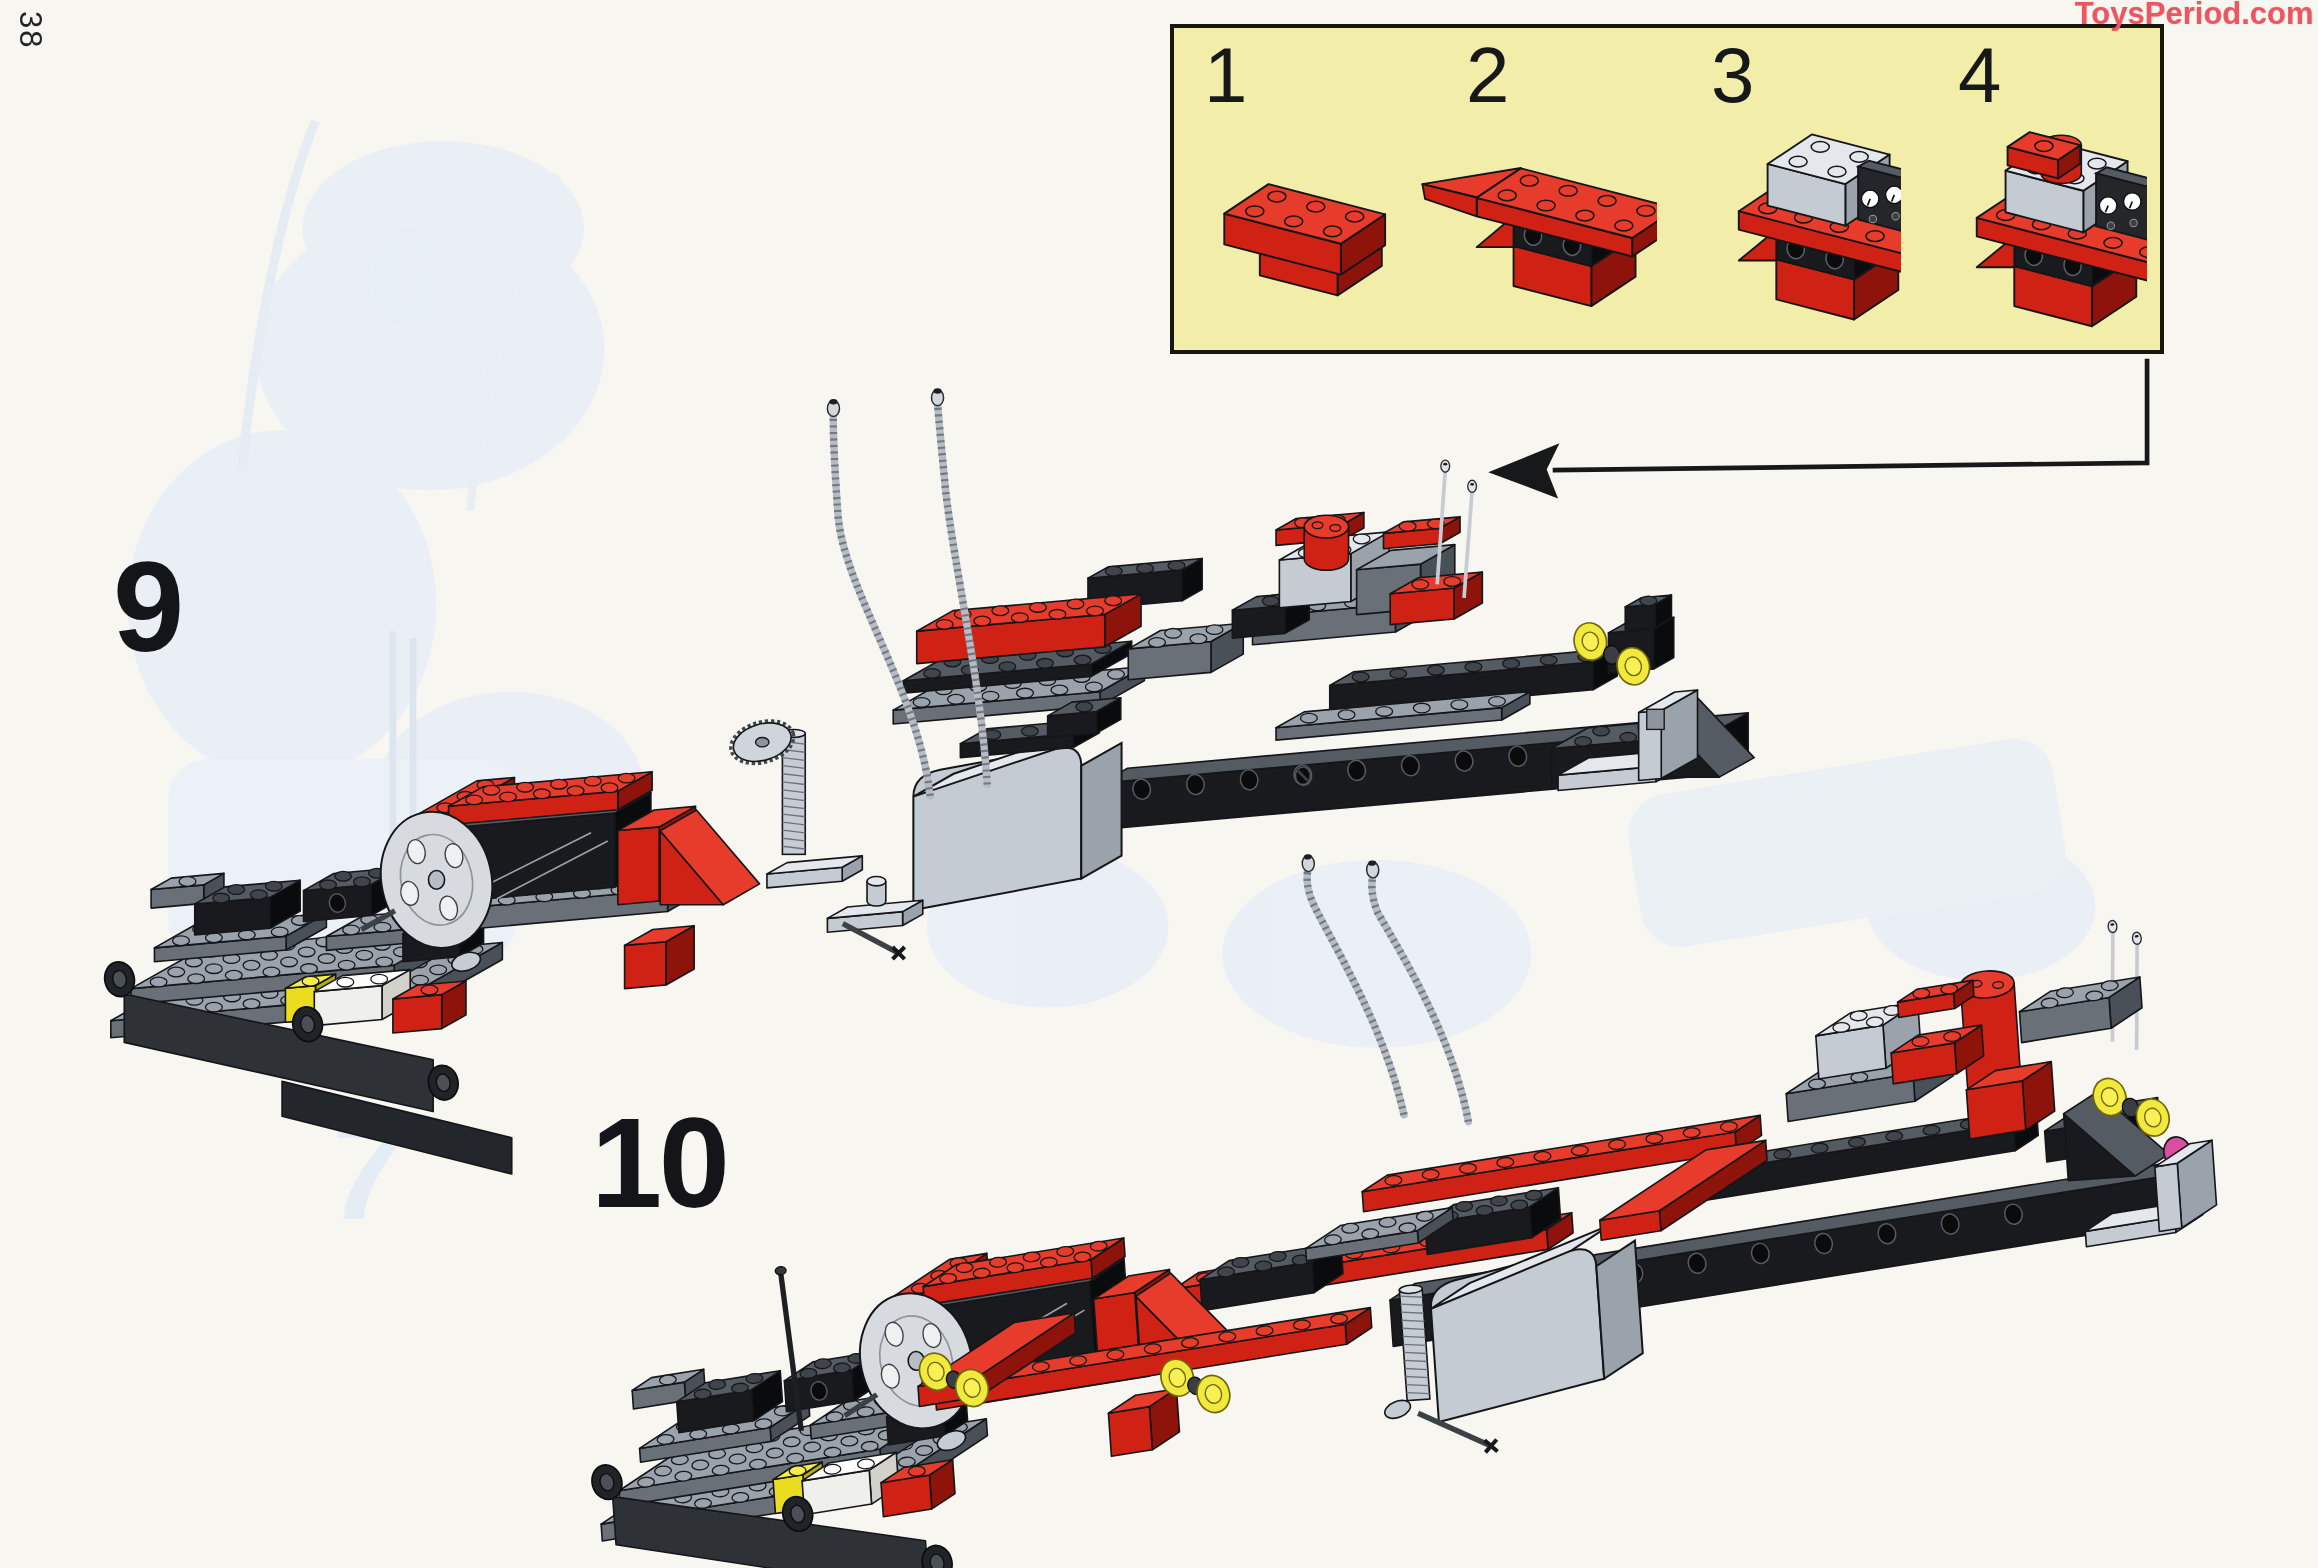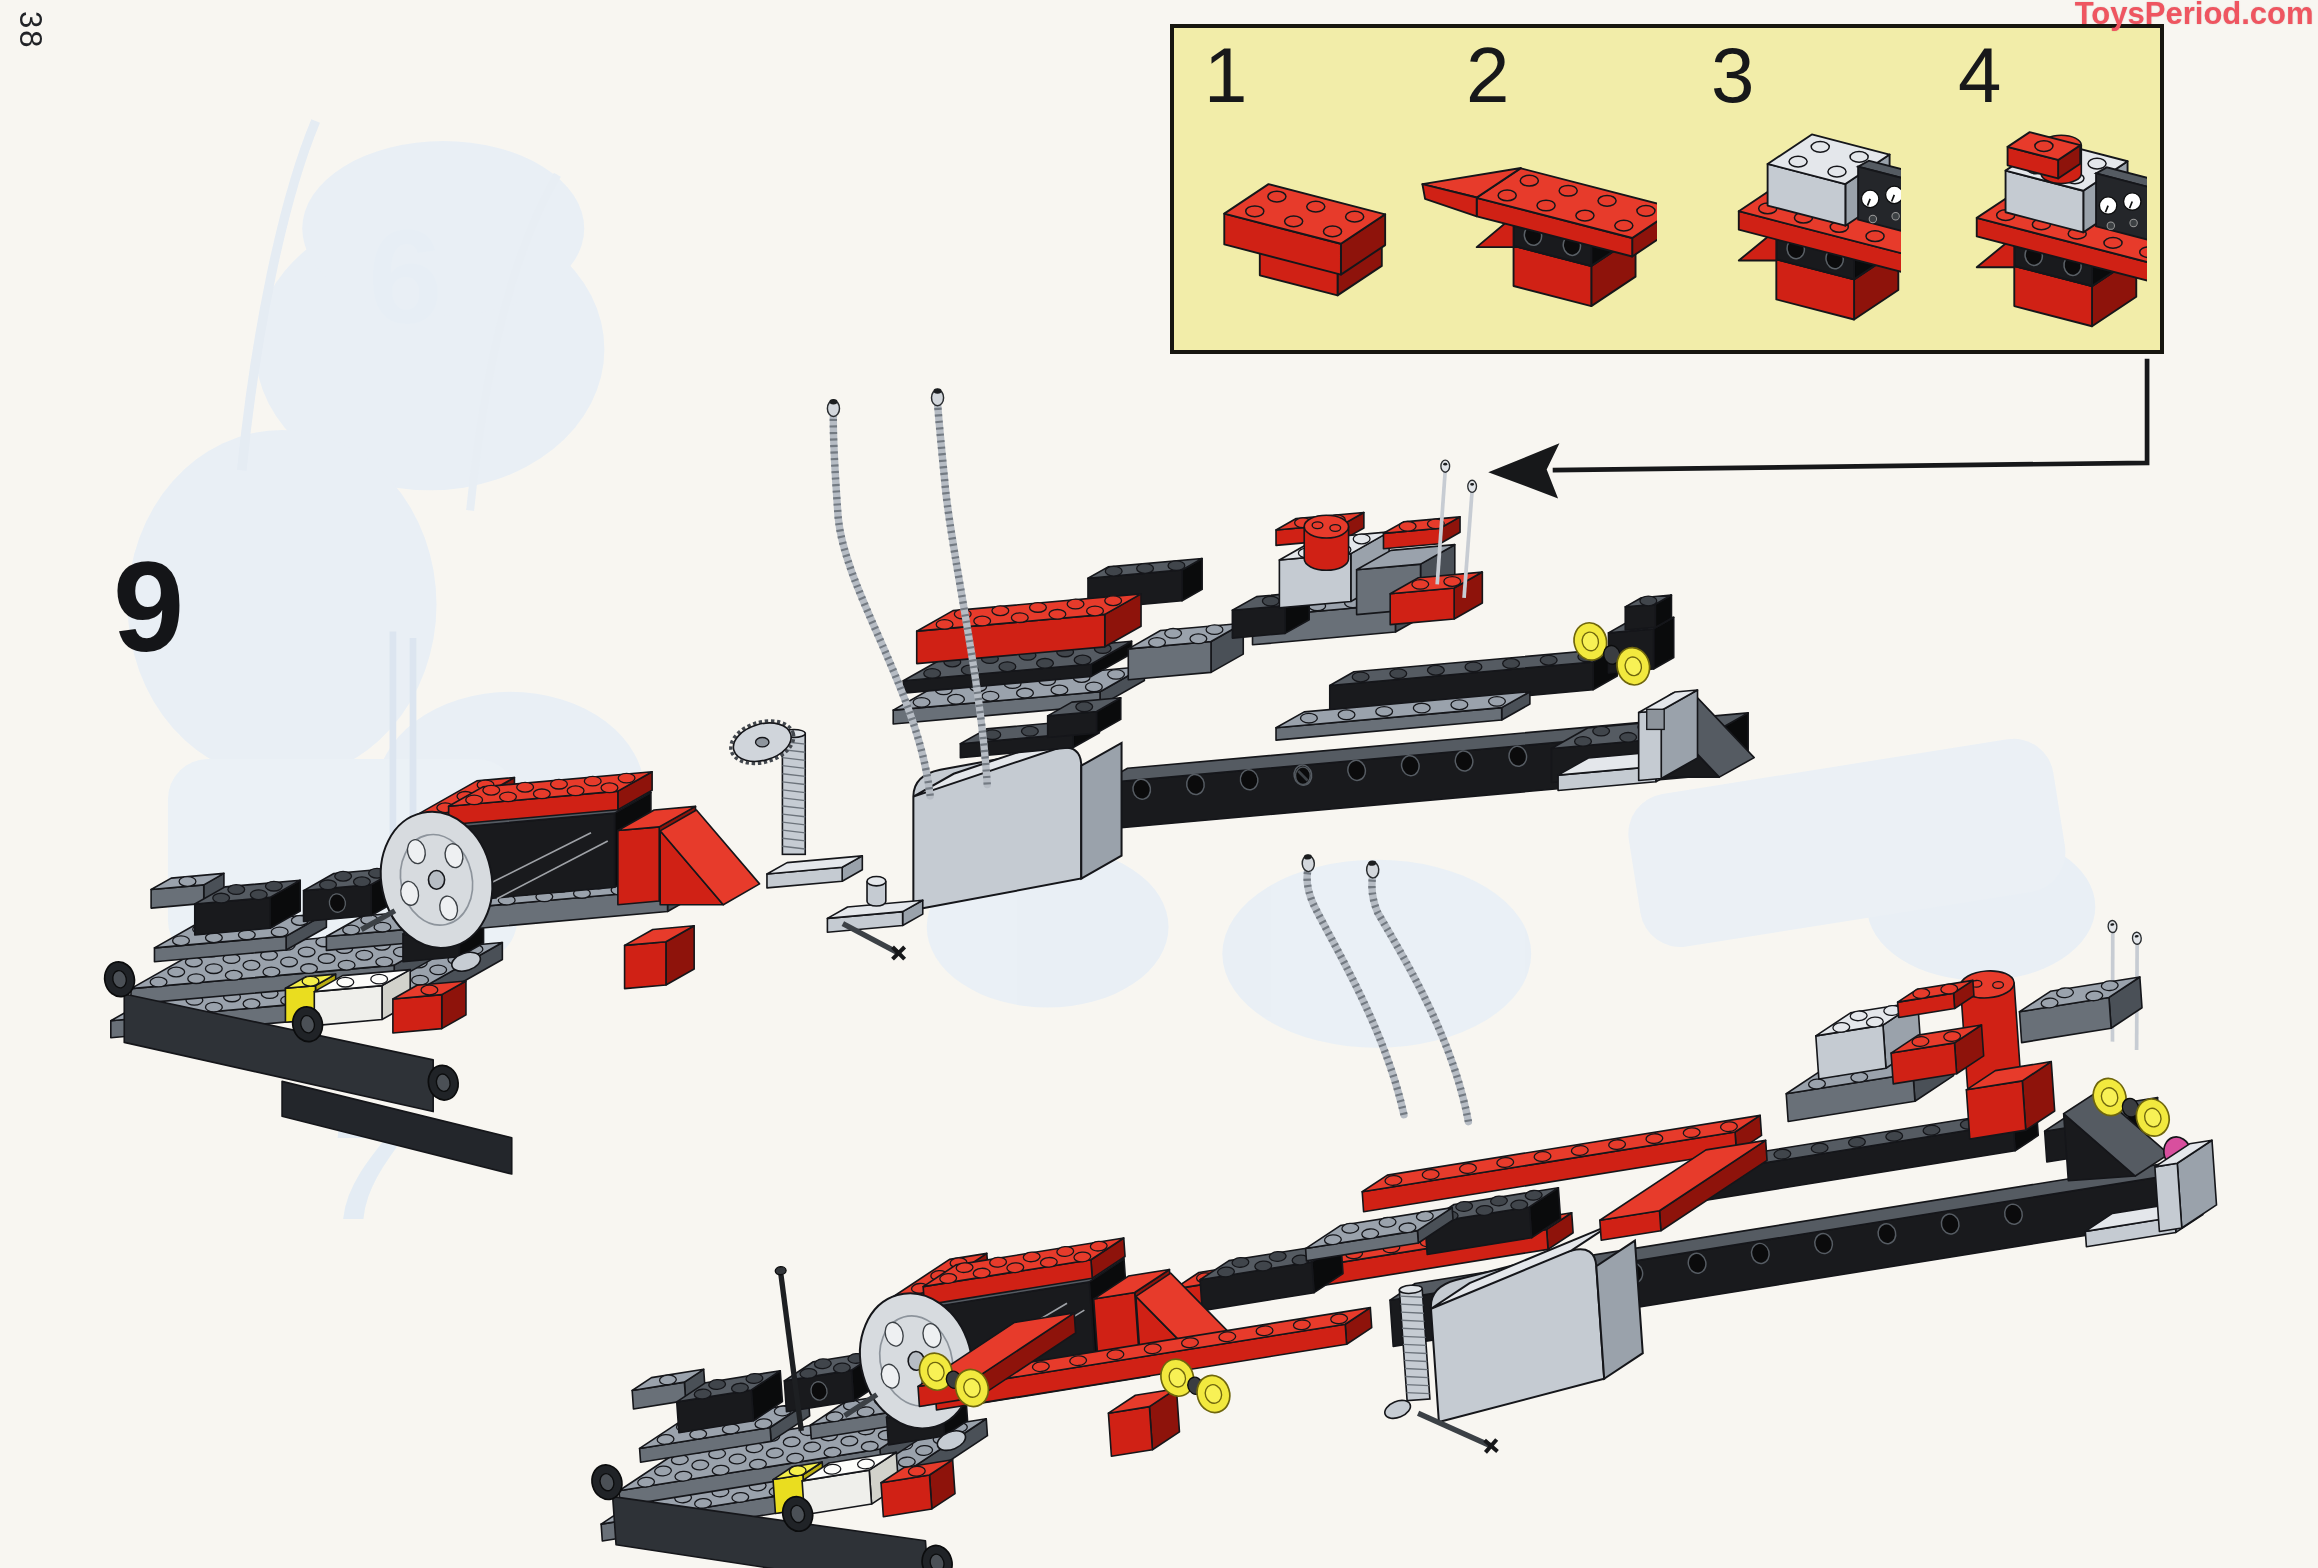--- a/index.html
+++ b/index.html
@@ -889,20 +889,21 @@
       <g>
         <polyline points="3197,534 3197,689 2312,700" fill="none" stroke="#17181a" stroke-width="7"></polyline>
         <polygon points="2216,703 2322,660 2303,699 2320,742" fill="#17181a"></polygon>
       </g>
     </svg>
 
   <div id="page-num">38</div>
   <div id="wm">ToysPeriod.com</div>
 
   <div class="step-label" id="label9">9</div>
+  <div class="step-label" id="label10">10</div>
 
   <div class="panel">
     <span class="num" id="n1">1</span>
     <span class="num" id="n2">2</span>
     <span class="num" id="n3">3</span>
     <span class="num" id="n4">4</span>
     <svg id="art-1" viewBox="0 0 364 372">
         <polygon points="244.0,294.0 310.0,250.0 310.0,204.0 244.0,248.0" fill="#8e130b" stroke="#15161a" stroke-width="2.8" stroke-linejoin="round"></polygon>
         <polygon points="128.0,264.0 244.0,294.0 244.0,248.0 128.0,218.0" fill="#d02115" stroke="#15161a" stroke-width="2.8" stroke-linejoin="round"></polygon>
         <polygon points="128.0,218.0 244.0,248.0 310.0,204.0 194.0,174.0" fill="#e73b2b" stroke="#15161a" stroke-width="2.8" stroke-linejoin="round"></polygon>

